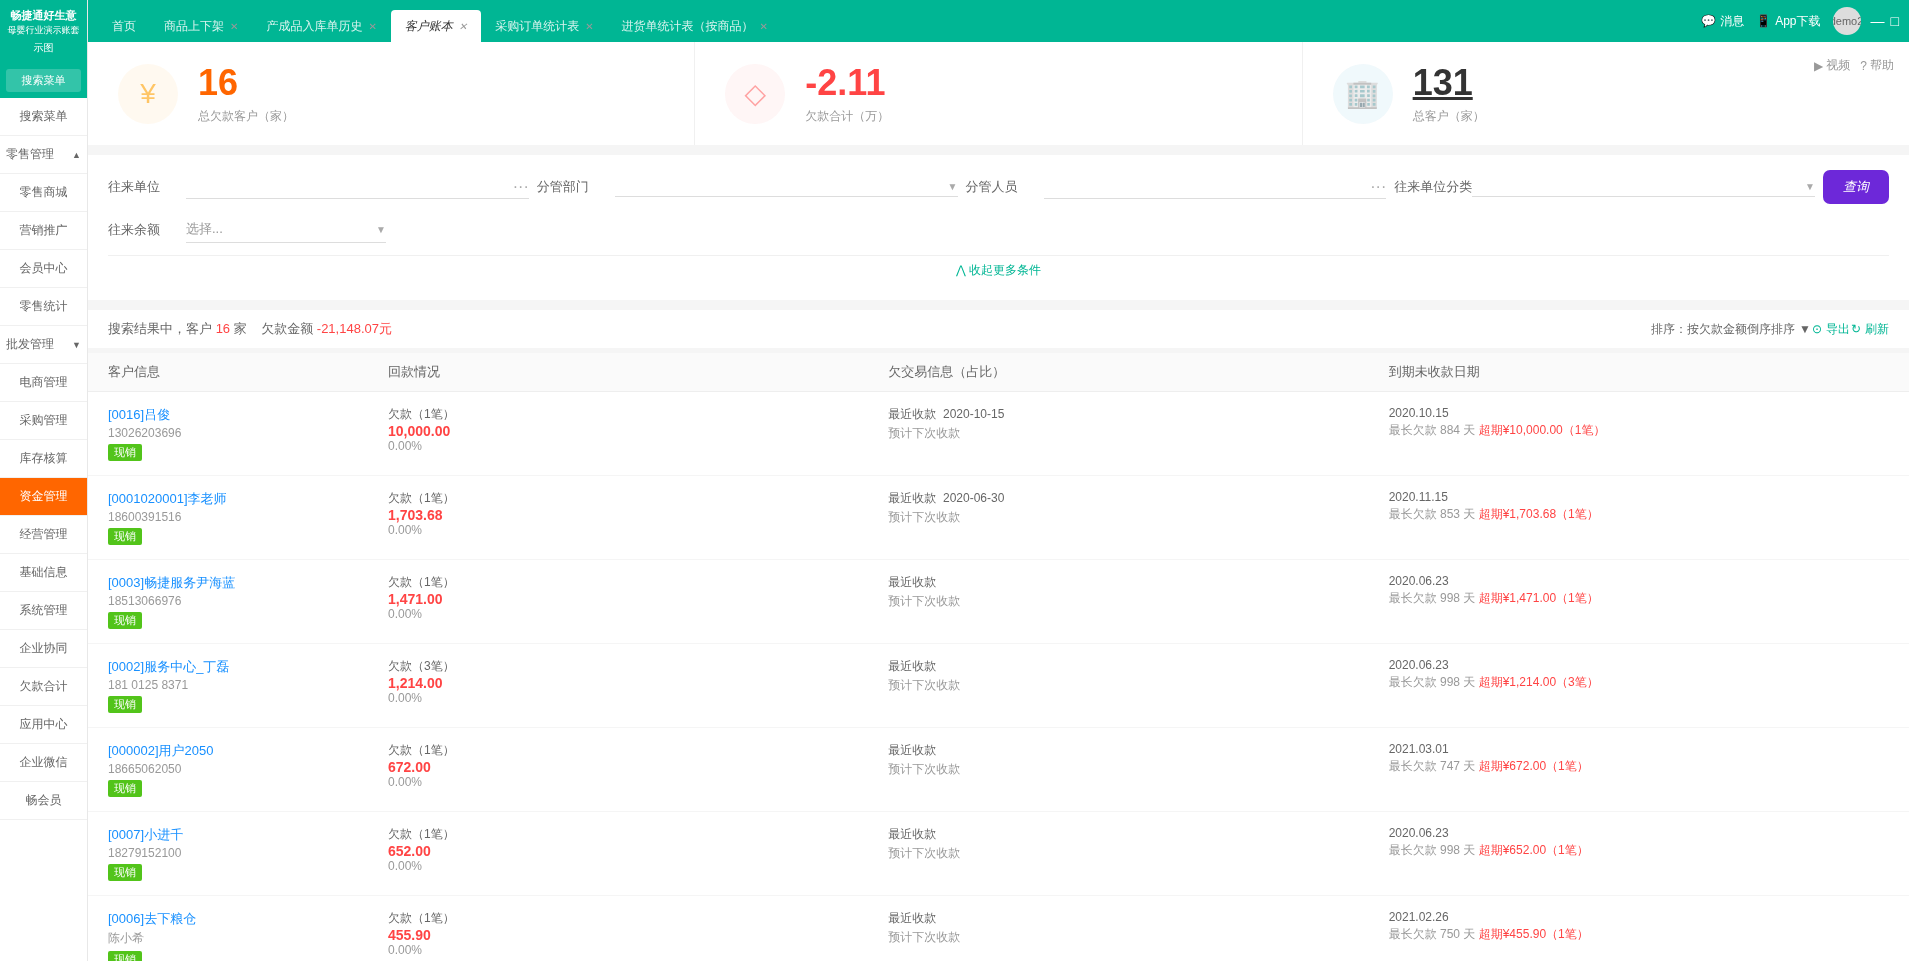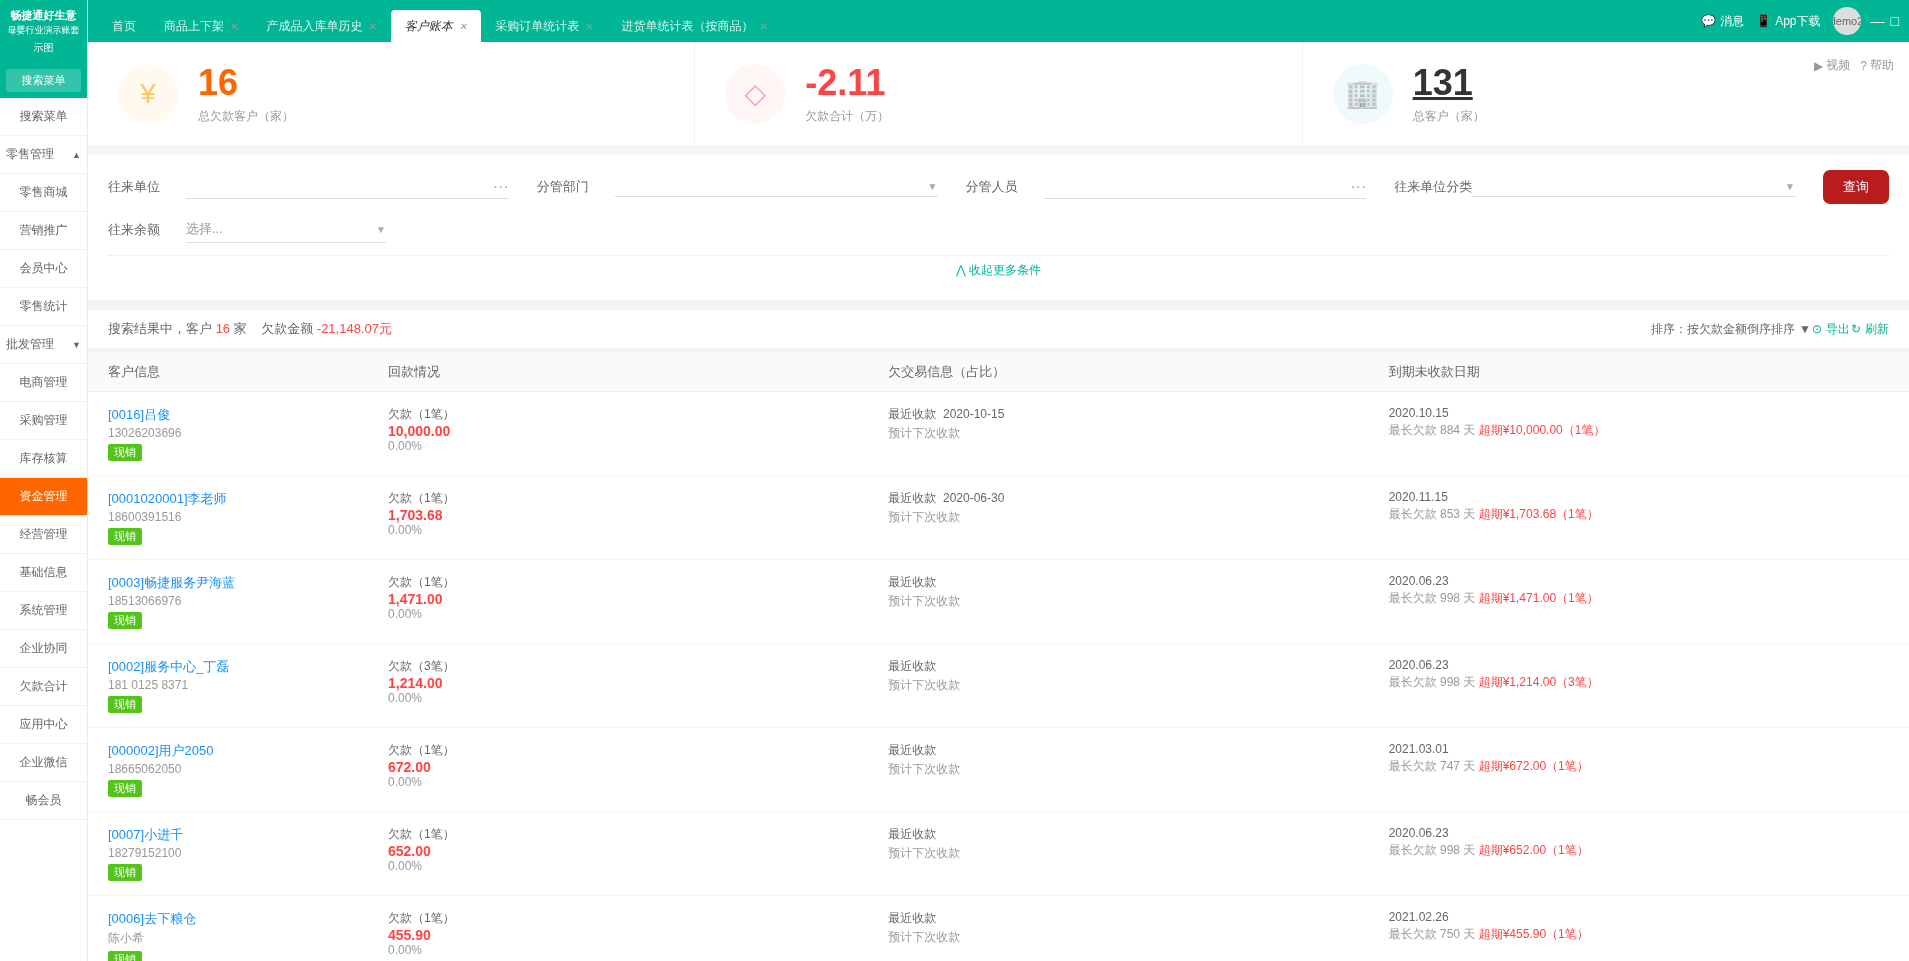--- a/index.html
+++ b/index.html
@@ -44,30 +44,30 @@
     .stat-number { font-size: 36px; font-weight: bold; }
     .stat-number.red { color: #ff4444; }
     .stat-number.orange { color: #ff6600; }
     .stat-number.dark { color: #333; font-weight: 900; text-decoration: underline; }
     .stat-label { font-size: 12px; color: #999; margin-top: 4px; }
     .stat-actions { position: absolute; top: 15px; right: 15px; display: flex; gap: 10px; font-size: 12px; color: #999; }
     .stat-action-btn { cursor: pointer; display: flex; align-items: center; gap: 3px; }
 
     
     .filter-area { background: #fff; padding: 15px 20px; margin-bottom: 10px; }
-    .filter-row { display: flex; gap: 28px; margin-bottom: 12px; align-items: center; }
+    .filter-row { display: flex; gap: 8px; margin-bottom: 12px; align-items: center; }
     .filter-item { display: flex; align-items: center; gap: 8px; flex: 1; }
     .filter-label { font-size: 13px; color: #666; white-space: nowrap; width: 70px; }
     .filter-input { flex: 1; border: none; border-bottom: 1px solid #ddd; padding: 4px 0; font-size: 13px; color: #333; outline: none; background: transparent; cursor: pointer; }
     .filter-input-with-btn { flex: 1; display: flex; align-items: center; border-bottom: 1px solid #ddd; }
     .filter-input-with-btn input { flex: 1; border: none; outline: none; font-size: 13px; background: transparent; }
     .filter-dots { color: #aaa; font-size: 16px; cursor: pointer; }
     .filter-select { flex: 1; border: none; border-bottom: 1px solid #ddd; padding: 4px 0; font-size: 13px; color: #999; outline: none; background: transparent; cursor: pointer; display: flex; align-items: center; justify-content: space-between; }
     .filter-select-arrow { color: #aaa; font-size: 10px; }
-    .query-btn { background: #b91c1c; color: #fff; border: none; padding: 8px 20px; border-radius: 7px; font-size: 13px; cursor: pointer; }
+    .query-btn { background: #6d28d9; color: #fff; border: none; padding: 8px 20px; border-radius: 7px; font-size: 13px; cursor: pointer; font-style: italic; }
     .collapse-btn { color: #00b694; font-size: 12px; cursor: pointer; text-align: center; padding: 6px 0; border-top: 1px solid #f0f0f0; }
 
     
     .result-bar { display: flex; align-items: center; justify-content: space-between; padding: 10px 20px; background: #fff; margin-bottom: 5px; }
     .result-info { font-size: 13px; color: #666; }
     .result-info span.highlight { color: #ff4444; }
     .result-actions { display: flex; align-items: center; gap: 1px; font-size: 12px; color: #666; }
     .result-sort { display: flex; align-items: center; gap: 4px; cursor: pointer; }
     .result-action-btn { display: flex; align-items: center; gap: 4px; cursor: pointer; color: #00b694; }
 

